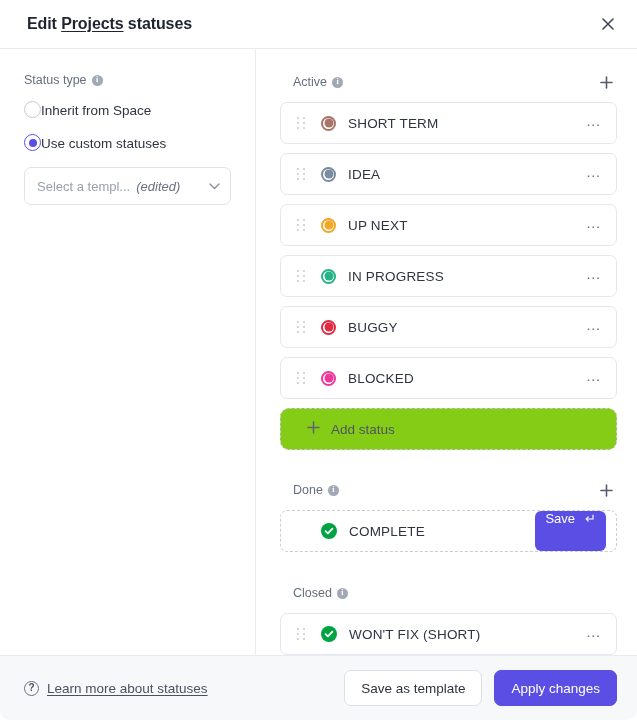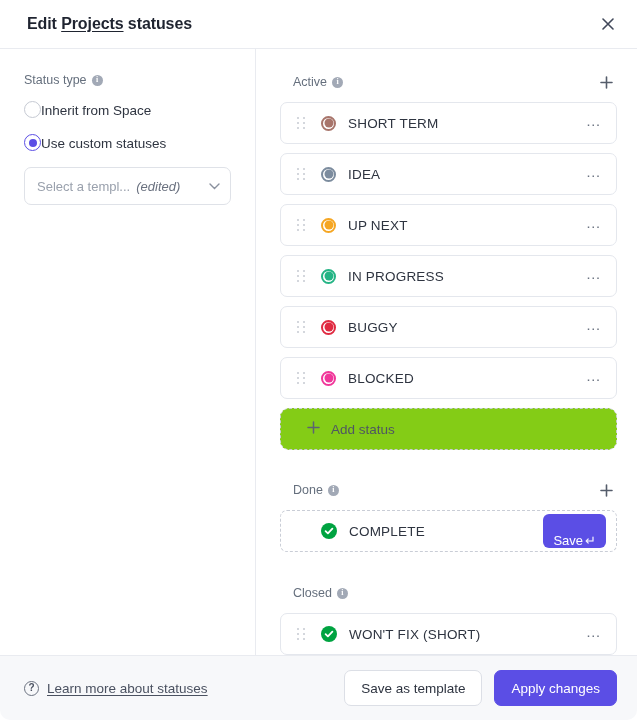--- a/index.html
+++ b/index.html
@@ -270,29 +270,29 @@
     cursor: pointer;
     color: #6a7280;
     letter-spacing: 1.5px;
     font-size: 15px;
     line-height: 0;
     padding-bottom: 5px;
   }
 
   .save-inline {
     margin-left: auto;
-    height: 34px;
+    height: 40px;
     padding: 0 10px;
     border-radius: 6px;
     background: #5b4ee5;
     color: #fff;
     font-size: 13px;
     display: flex;
-    align-items: flex-end;
-    gap: 2px;
+    align-items: flex-start;
+    gap: 10px;
     cursor: pointer;
     border: none;
     font-family: inherit;
   }
   .save-inline .ret { font-size: 13px; opacity: 0.95; }
 
   .add-row {
     height: 42px;
     border: 1px dashed #c9cdd6;
     border-radius: 9px;

